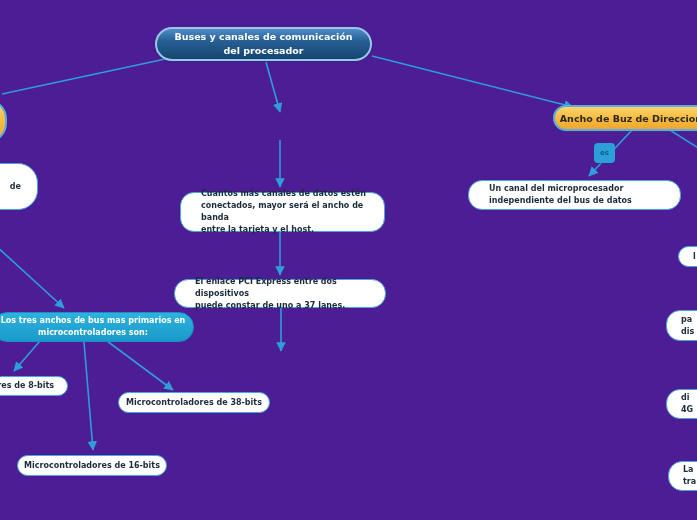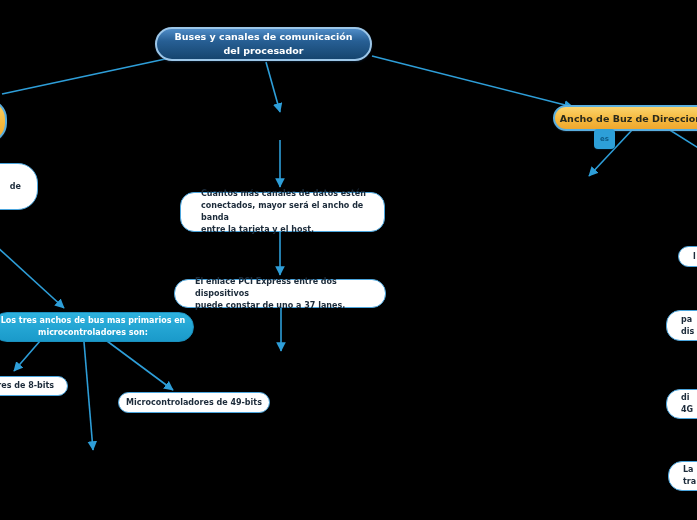--- a/index.html
+++ b/index.html
@@ -1,18 +1,18 @@
 <!DOCTYPE html>
 <html><head>
 <meta charset="utf-8">
 <style>
   html,body{margin:0;padding:0;background:#fff;}
   #canvas{
     position:relative;width:697px;height:520px;overflow:hidden;
-    background:#000000;font-family:"DejaVu Sans","Liberation Sans",sans-serif;
+    background:#4c1d95;font-family:"DejaVu Sans","Liberation Sans",sans-serif;
   }
   #wires{position:absolute;left:0;top:0;width:697px;height:520px;z-index:0;}
   .node{
     position:absolute;z-index:2;display:flex;align-items:center;justify-content:center;
     box-sizing:border-box;white-space:pre-line;font-weight:bold;color:#1c2b3a;
   }
   .root{
     background:linear-gradient(180deg,#4f8cc7 0%,#275f94 40%,#16456f 100%);
     border:2px solid #9cc6e8;border-radius:18px;color:#ffffff;
     font-size:9.5px;text-align:center;line-height:1.45;
@@ -77,21 +77,21 @@
 
   <div class="node note cutL" style="left:-95px;top:163px;width:133px;height:47px;border-radius:20px;">
     <span>de</span>
   </div>
 
 
   <div class="node topic" style="left:553px;top:105px;width:168px;height:26px;">
     <span>Ancho de Buz de Direcciones</span>
   </div>
 
-  <div class="node linklabel" style="left:594px;top:129px;width:21px;height:20px;">
+  <div class="node linklabel" style="left:594px;top:143px;width:21px;height:20px;">
     <span>es</span>
   </div>
 
   <div class="node note multi" style="left:180px;top:192px;width:205px;height:40px;">
     <span>Cuantos más canales de datos estén
 conectados, mayor será el ancho de banda
 entre la tarjeta y el host.</span>
   </div>
 
   <div class="node note multi" style="left:174px;top:279px;width:212px;height:29px;">
@@ -103,24 +103,31 @@
   <div class="node teal" style="left:-8px;top:312px;width:202px;height:30px;">
     <span>Los tres anchos de bus mas primarios en
 microcontroladores son:</span>
   </div>
 
   <div class="node note single" style="left:-90px;top:376px;width:158px;height:20px;">
     <span>Microcontroladores de 8-bits</span>
   </div>
 
   <div class="node note single" style="left:118px;top:392px;width:152px;height:21px;">
-    <span>Microcontroladores de 49-bits</span>
+    <span>Microcontroladores de 38-bits</span>
   </div>
 
+  <div class="node note single" style="left:17px;top:455px;width:150px;height:21px;">
+    <span>Microcontroladores de 16-bits</span>
+  </div>
 
+  <div class="node note multi" style="left:468px;top:180px;width:213px;height:30px;">
+    <span>Un canal del microprocesador
+independiente del bus de datos</span>
+  </div>
 
   <div class="node note cutR" style="left:678px;top:246px;width:110px;height:21px;">
     <span>l</span>
   </div>
 
   <div class="node note cutR" style="left:666px;top:310px;width:120px;height:31px;">
     <span>pa
 dis</span>
   </div>
 

